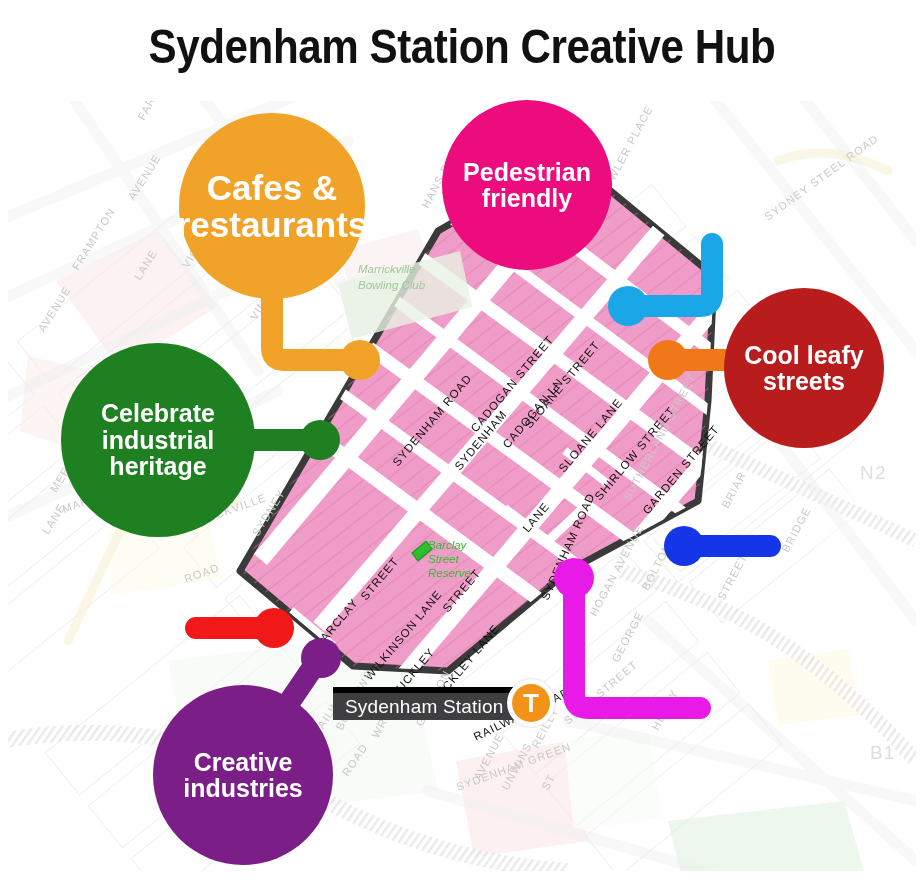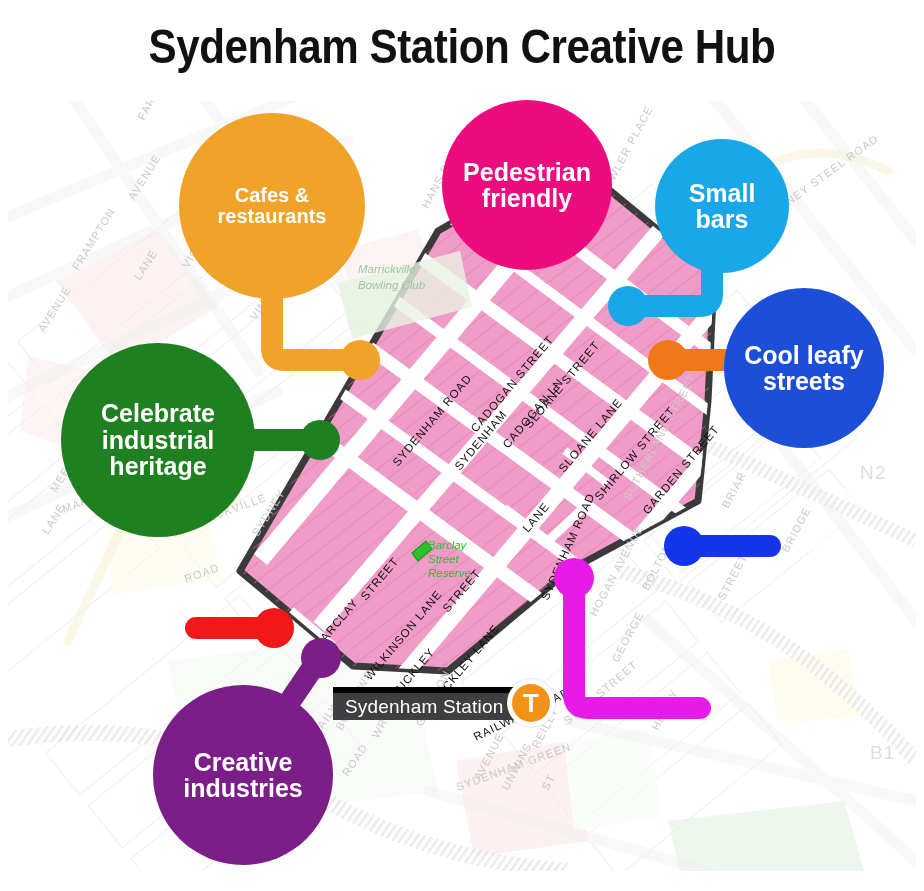--- a/index.html
+++ b/index.html
@@ -43,21 +43,21 @@
   
   .bub{
     position:absolute;border-radius:50%;z-index:30;
     display:flex;align-items:center;justify-content:center;text-align:center;
     color:#ffffff;font-weight:bold;line-height:1.06;
     font-family:"Liberation Sans",sans-serif;
   }
   .bub .lbl{padding:0 8px;white-space:pre-line;}
   .dot{position:absolute;border-radius:50%;z-index:28;}
 
-  .fs28{font-size:20px;}
+  .fs28{font-size:35px;}
   .fs26{font-size:25px;}
 </style>
 </head>
 <body>
 
 <div id="root">
 
   <div class="title">Sydenham Station Creative Hub</div>
 
   <div class="map">
@@ -335,26 +335,22 @@
   <div class="bub fs28" style="left:179px;top:113px;width:186px;height:186px;background:#F0A229;">
     <div class="lbl">Cafes &amp;
 restaurants</div>
   </div>
 
   <div class="bub fs26" style="left:442px;top:100px;width:170px;height:170px;background:#EC0C7E;">
     <div class="lbl">Pedestrian
 friendly</div>
   </div>
 
-  <div class="bub fs26" style="left:655px;top:139px;width:134px;height:134px;background:#19A7E8;">
-    <div class="lbl">Small
-bars</div>
-  </div>
-
-  <div class="bub fs26" style="left:724px;top:288px;width:160px;height:160px;background:#1d4ed8;">
+
+  <div class="bub fs26" style="left:724px;top:288px;width:160px;height:160px;background:#b91c1c;">
     <div class="lbl">Cool leafy
 streets</div>
   </div>
 
   <div class="bub fs26" style="left:61px;top:343px;width:194px;height:194px;background:#1E8020;justify-content:center;">
     <div class="lbl">Celebrate
 industrial
 heritage</div>
   </div>
 

